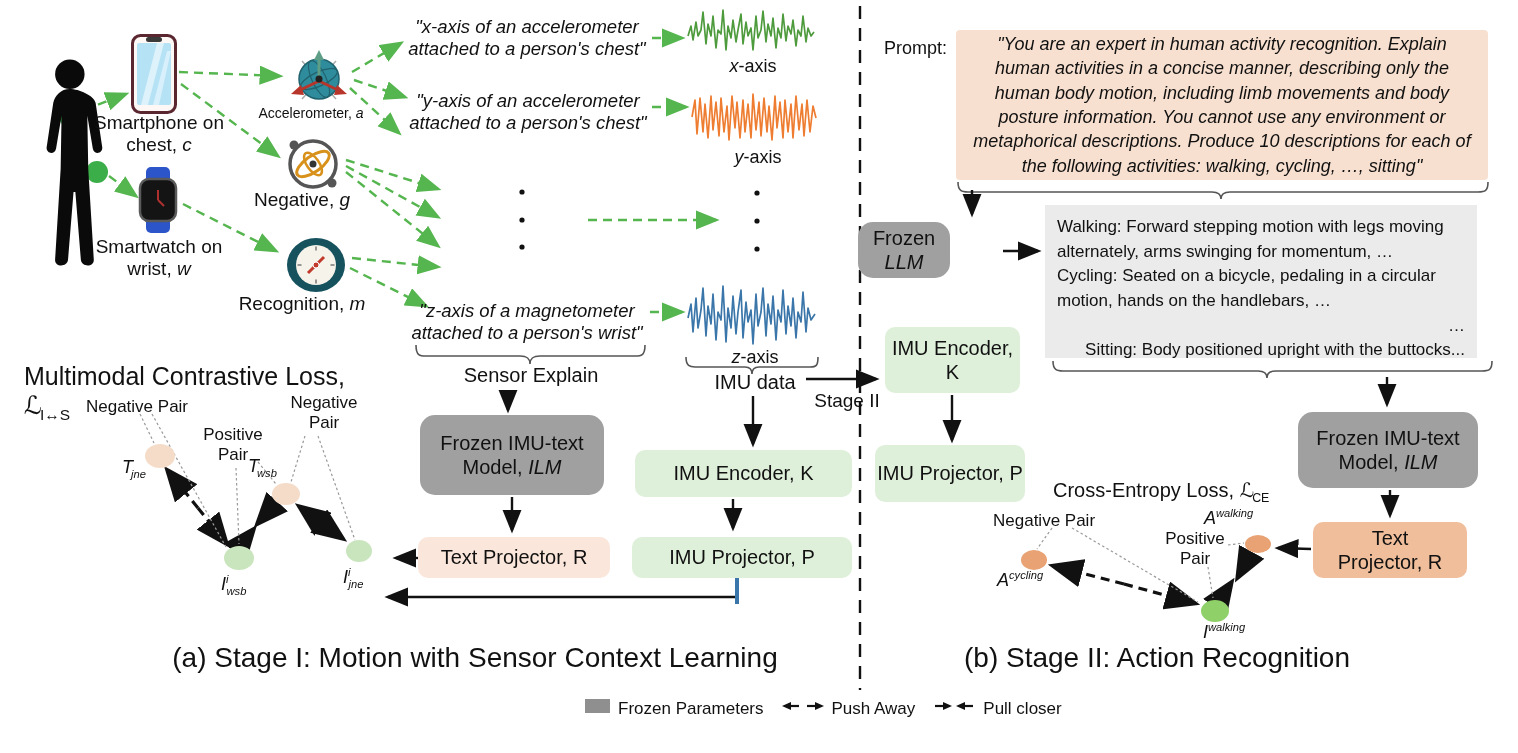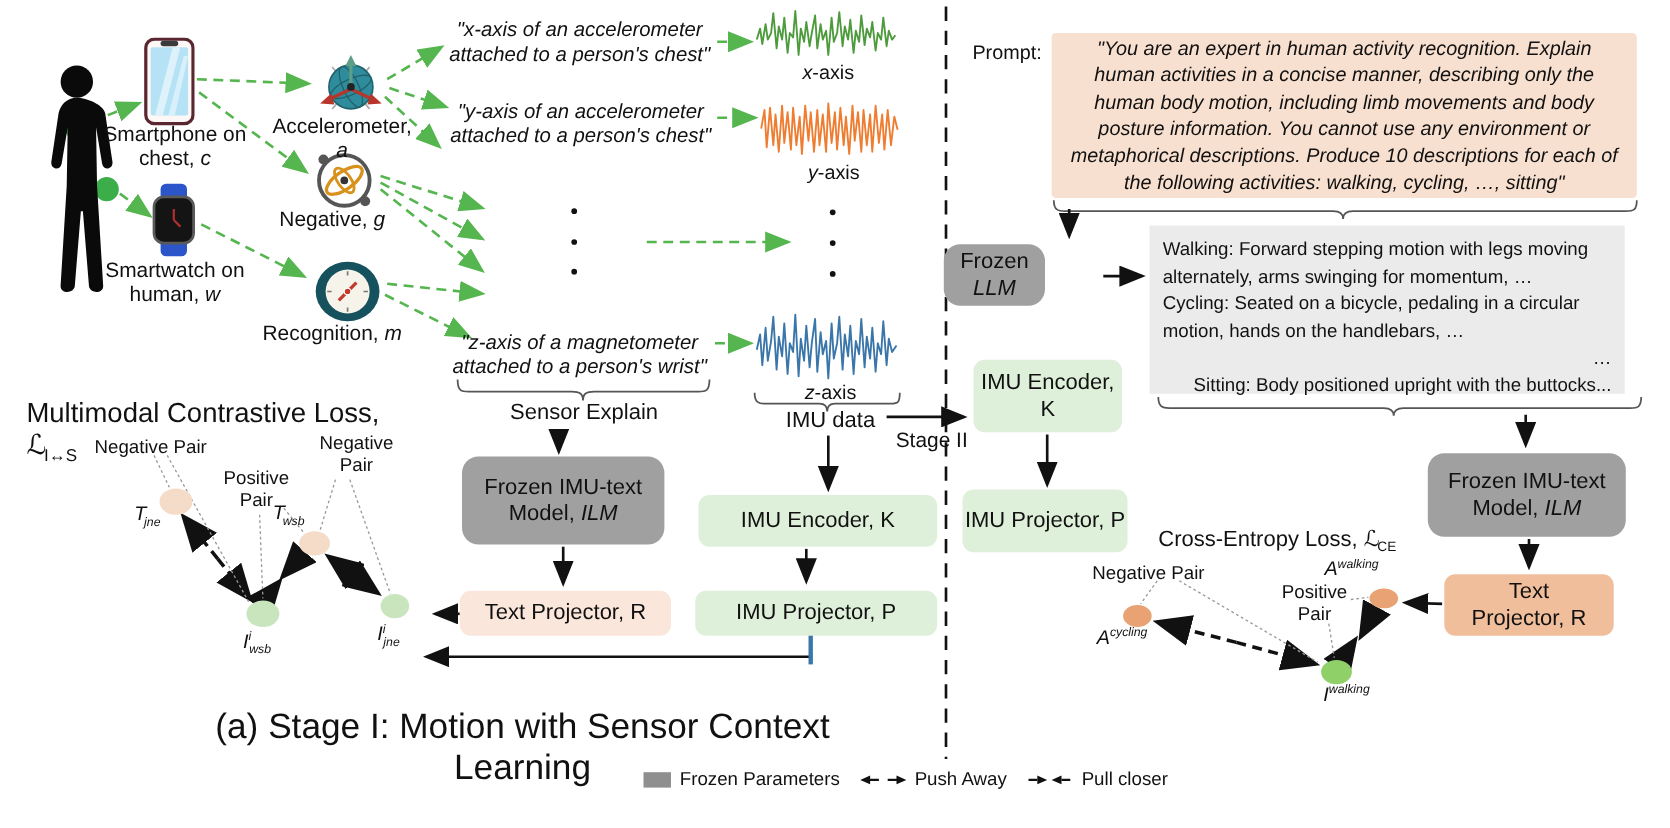--- a/index.html
+++ b/index.html
@@ -17,22 +17,22 @@
   .greenbox{background:#DFF0DA;border-radius:10px;}
   .peach{background:#FAE6DA;border-radius:10px;}
   .orangebox{background:#F1BE9B;border-radius:10px;}
   .promptbox{background:#F8E0D0;border-radius:4px;font-style:italic;font-size:18px;
              line-height:1.35;display:flex;align-items:center;justify-content:center;
              text-align:center;padding:6px 12px;box-sizing:border-box;}
   .descbox{background:#EBEBEB;font-size:17px;line-height:1.45;padding:10px 12px;
            box-sizing:border-box;text-align:left;}
   .pair{font-size:17px;line-height:1.15;}
   .nodelbl{font-style:italic;font-size:18px;z-index:3;}
-  .caption{font-size:32px;z-index:3;}
-  .legend{position:absolute;z-index:3;display:flex;align-items:center;gap:8px;font-size:17px;}
+  .caption{font-size:28px;z-index:3;}
+  .legend{position:absolute;z-index:3;display:flex;gap:8px;font-size:17px;}
   .legend .sq{width:25px;height:14px;background:#8F8F8F;display:inline-block;}
   .icon{position:absolute;z-index:2;}
 </style>
 </head>
 <body>
 
 <div class="canvas">
 
   <svg class="overlay" width="1518" height="753" viewBox="0 0 1518 753">
     <defs>
@@ -208,24 +208,24 @@
     <line x1="24" y1="36" x2="40" y2="20" stroke="#C23A2C" stroke-width="3"></line>
     <circle cx="32" cy="28" r="3" fill="#C23A2C" stroke="#fff" stroke-width="1"></circle>
   </svg>
 
   <div class="txt ctr" style="left:92px;top:112px;width:134px;font-size:19px">
     <span>Smartphone on</span><br>
     <span>chest, </span><span class="it">c</span>
   </div>
   <div class="txt ctr" style="left:90px;top:236px;width:138px;font-size:19px">
     <span>Smartwatch on</span><br>
-    <span>human, </span><span class="it">w</span>
-  </div>
-
-  <div class="txt ctr" style="left:240px;top:105px;width:142px;font-size:19px">
+    <span>wrist, </span><span class="it">w</span>
+  </div>
+
+  <div class="txt ctr" style="left:240px;top:105px;width:142px;font-size:14px">
     <span>Accelerometer, </span><span class="it">a</span>
   </div>
   <div class="txt ctr" style="left:246px;top:189px;width:112px;font-size:19px">
     <span>Negative, </span><span class="it">g</span>
   </div>
   <div class="txt ctr" style="left:228px;top:293px;width:148px;font-size:19px">
     <span>Recognition, </span><span class="it">m</span>
   </div>
 
   <div class="txt ctr it" style="left:400px;top:16px;width:254px;font-size:18.5px;line-height:1.2">"x-axis of an accelerometer attached to a person's chest"</div>
@@ -309,20 +309,21 @@
   <div class="txt nodelbl" style="left:1204px;top:507px">
     <span>A</span><sup class="it">walking</sup>
   </div>
   <div class="txt nodelbl" style="left:997px;top:569px">
     <span>A</span><sup class="it">cycling</sup>
   </div>
   <div class="txt nodelbl" style="left:1203px;top:621px">
     <span>I</span><sup class="it">walking</sup>
   </div>
 
+  <div class="txt ctr caption" style="left:947px;top:642px;width:420px">(b) Stage II: Action Recognition</div>
 
   <div class="legend" style="left:585px;top:699px">
     <span class="sq"></span>
     <span>Frozen Parameters</span>
     <svg width="42" height="14" viewBox="0 0 42 14" style="margin-left:10px">
       <line x1="17" y1="7" x2="8" y2="7" stroke="#111" stroke-width="2.2"></line>
       <polygon points="0,7 9,3 9,11" fill="#111"></polygon>
       <line x1="25" y1="7" x2="34" y2="7" stroke="#111" stroke-width="2.2"></line>
       <polygon points="42,7 33,3 33,11" fill="#111"></polygon>
     </svg>

